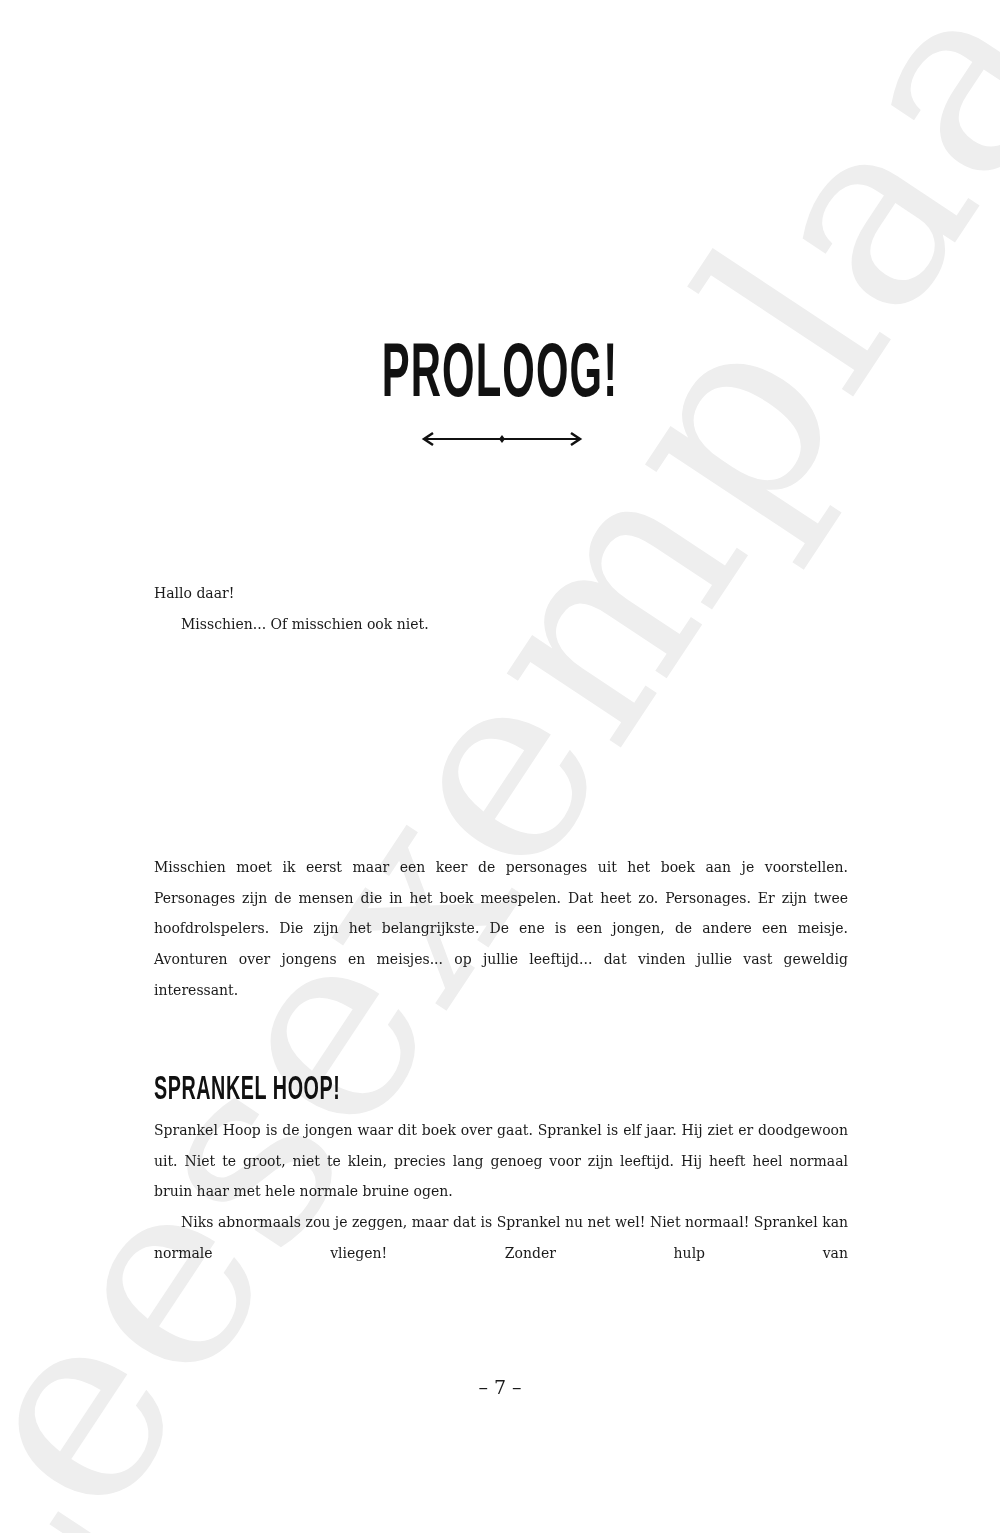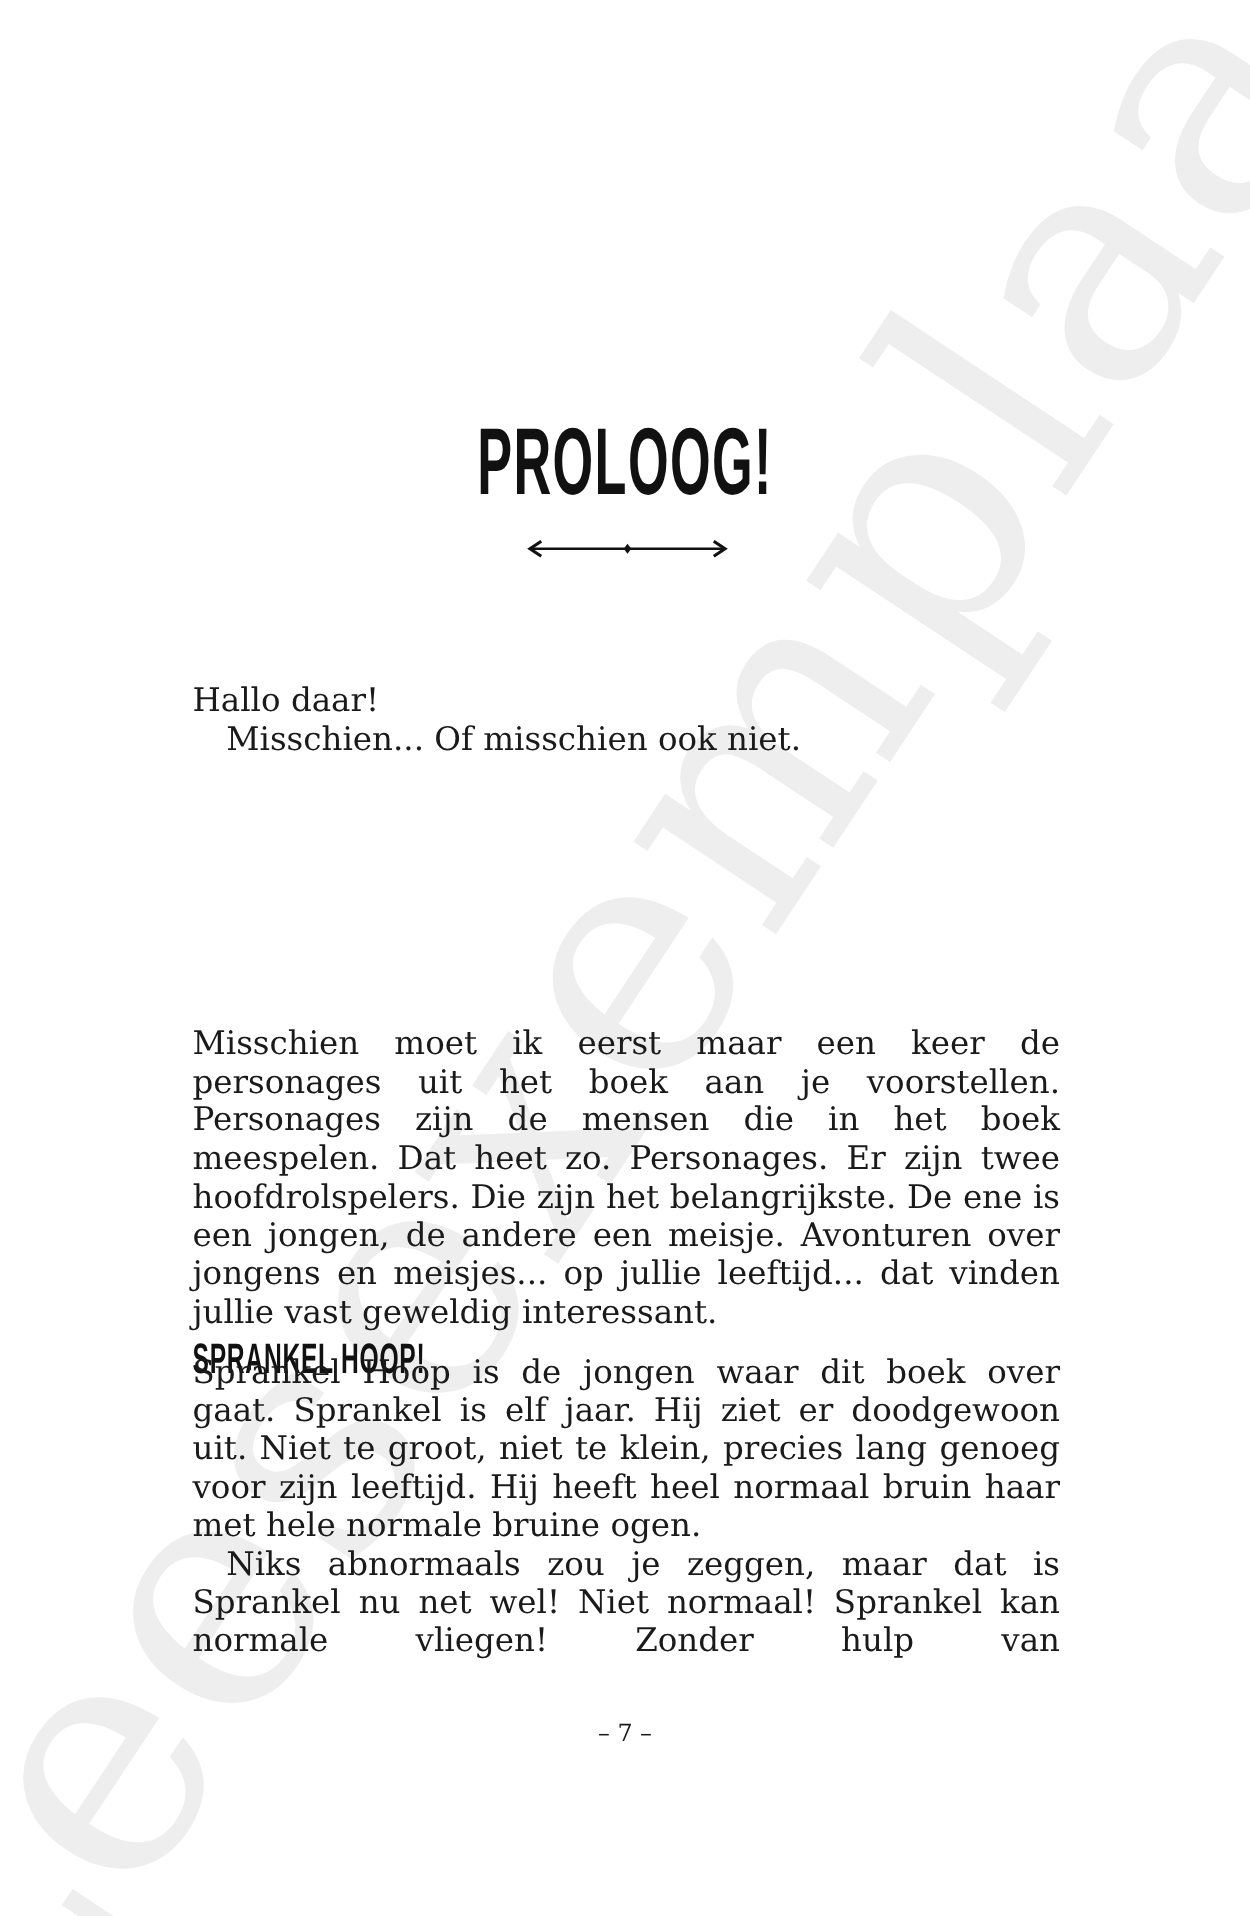--- a/index.html
+++ b/index.html
@@ -29,24 +29,25 @@
     letter-spacing: 2px;
     transform: scaleX(0.55);
     transform-origin: center;
   }
   .ornament {
     position: absolute; left: 421px; top: 430px; width: 162px; height: 18px;
   }
   .body-text {
     position: absolute; left: 154px; width: 694px;
     font-family: "DejaVu Serif", "Liberation Serif", serif;
-    font-size: 26px;
+    font-size: 14px;
     line-height: 30.7px;
     color: #1a1a1a;
     text-align: justify;
+    margin-top: 32px;
   }
   .body-text p { margin: 0; }
   .body-text .indent { text-indent: 27px; }
   .body-text .last-line-justify { text-align-last: justify; }
   .block1 { top: 546px; }
   .block2 { top: 820px; }
   .section-title {
     position: absolute; left: 154px; top: 1067px;
     font-family: "Liberation Sans", "DejaVu Sans", sans-serif;
     font-weight: bold;

